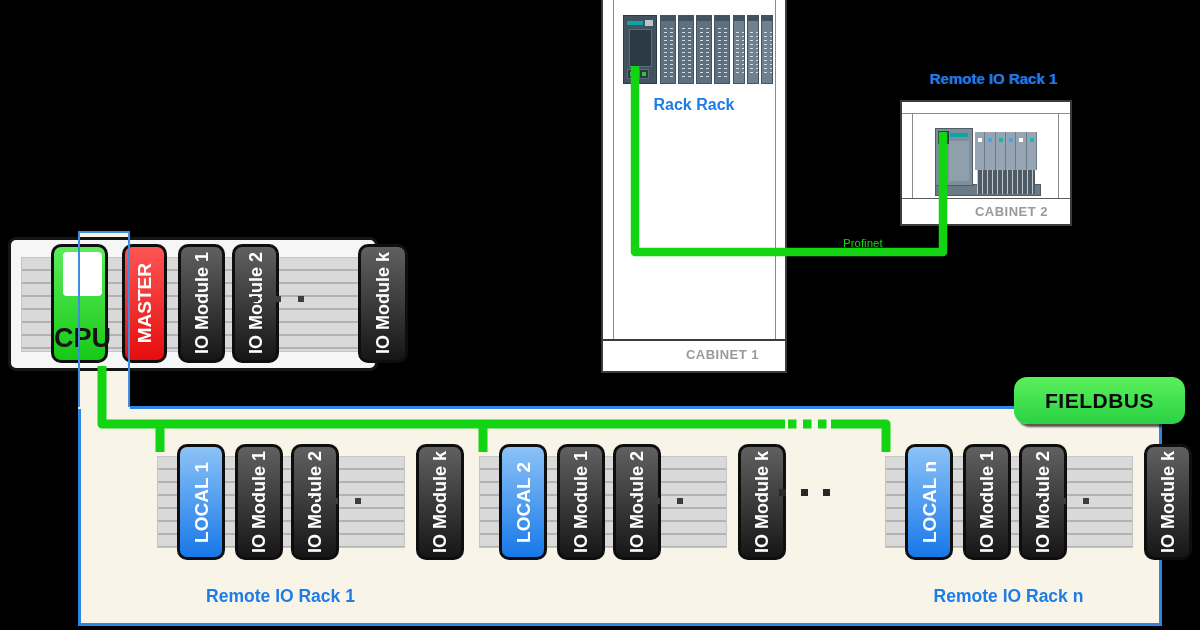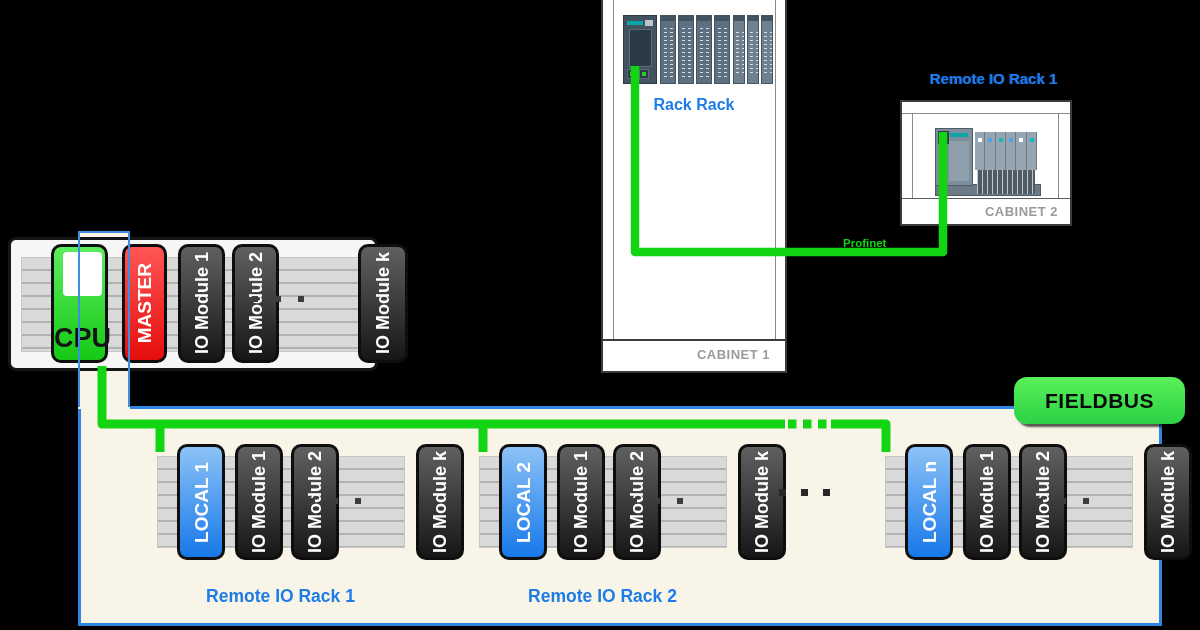--- a/index.html
+++ b/index.html
@@ -88,32 +88,32 @@
   .rack-label { position:absolute; top:146px; left:0; right:0; text-align:center;
     color:#1e7ce6; font-weight:bold; font-size:17.5px; }
 
   
   .fieldbus-badge { left:1014px; top:377px; width:171px; height:47px; z-index:6;
     background:linear-gradient(#5af05a,#2bd245); border-radius:13px;
     display:flex; align-items:center; justify-content:center;
     box-shadow:3px 3px 2px rgba(0,0,0,.65); }
   .fieldbus-badge span { color:#0a0a0a; font-weight:bold; font-size:21px; letter-spacing:.5px; }
 
-  .profinet { left:843px; top:237px; font-size:11.5px; color:#12d412; font-weight:bold; z-index:6; }
+  .profinet { left:843px; top:237px; font-size:11.5px; color:#12d412; font-weight:normal; z-index:6; }
 
   svg.wires { position:absolute; left:0; top:0; z-index:4; pointer-events:none; }
 </style>
 </head>
 <body>
 
 <div class="abs cabinet" style="left:601px; top:0; width:186px; height:373px; border-top:none;">
   <div class="cab-vline" style="left:10px; height:339px;"></div>
   <div class="cab-vline" style="right:9px; height:339px;"></div>
   <div class="cab-hline" style="top:339px; background:#3c3c3c; height:2px;"></div>
-  <div class="cab-label" style="top:347px; padding-right:15px;">CABINET 1</div>
+  <div class="cab-label" style="top:347px; padding-right:26px;">CABINET 1</div>
 
   <div class="abs plc" style="left:17px; top:13px; width:154px; height:73px;">
     <div class="plc-cpu">
       <div class="plc-siemens"></div>
       <div class="plc-chip"></div>
       <div class="plc-screen"></div>
       <div class="plc-port" style="left:3px;">
           <i></i>
         </div>
       <div class="plc-port" style="left:15px;">
@@ -131,21 +131,21 @@
 </div>
 <div class="abs blue-title" style="left:601px; top:96px; width:186px; text-align:center; font-size:16px;">Rack Rack</div>
 
 <div class="abs blue-title" style="left:930px; top:70px; font-size:15px; text-shadow:-1px 0 0 #153f9e;">Remote IO Rack 1</div>
 
 <div class="abs cabinet" style="left:900px; top:100px; width:172px; height:126px;">
   <div class="cab-hline" style="top:11px;"></div>
   <div class="cab-vline" style="left:10px; top:11px; height:85px;"></div>
   <div class="cab-vline" style="right:11px; top:11px; height:85px;"></div>
   <div class="cab-hline" style="top:96px; background:#5a5a5a;"></div>
-  <div class="cab-label" style="top:102px; padding-right:12px;">CABINET 2</div>
+  <div class="cab-label" style="top:102px; padding-right:22px;">CABINET 2</div>
 
   <div class="abs" style="left:33px; top:20px; width:106px; height:76px;">
     <div class="et-base"></div>
     <div class="et-terms"></div>
     <div class="et-mods">
         <i></i>
         <i></i>
         <i></i>
         <i></i>
         <i></i>
@@ -241,21 +241,20 @@
     <span class="vtext" style="font-size:18px;">IO Module 2</span>
   </div>
   <div class="dots" style="left:172px; top:58px;">
       <i></i>
       <i></i>
       <i></i>
     </div>
   <div class="module mod-dark" style="left:239px; top:4px; width:48px; height:116px;">
     <span class="vtext" style="font-size:18px;">IO Module k</span>
   </div>
-  <div class="rack-label">Remote IO Rack 2</div>
 </div>
 
 <div class="abs dots big" style="left:779px; top:489px;">
     <i></i>
     <i></i>
     <i></i>
   </div>
 
 <div class="remote-rack" style="left:865px;">
   <div class="rail" style="left:20px; top:16px; width:248px; height:92px;"></div>
@@ -269,17 +268,18 @@
     <span class="vtext" style="font-size:18px;">IO Module 2</span>
   </div>
   <div class="dots" style="left:172px; top:58px;">
       <i></i>
       <i></i>
       <i></i>
     </div>
   <div class="module mod-dark" style="left:239px; top:4px; width:48px; height:116px;">
     <span class="vtext" style="font-size:18px;">IO Module k</span>
   </div>
+  <div class="rack-label">Remote IO Rack n</div>
 </div>
 
 <div class="abs fieldbus-badge">
   <span>FIELDBUS</span>
 </div>
 
 </body></html>

